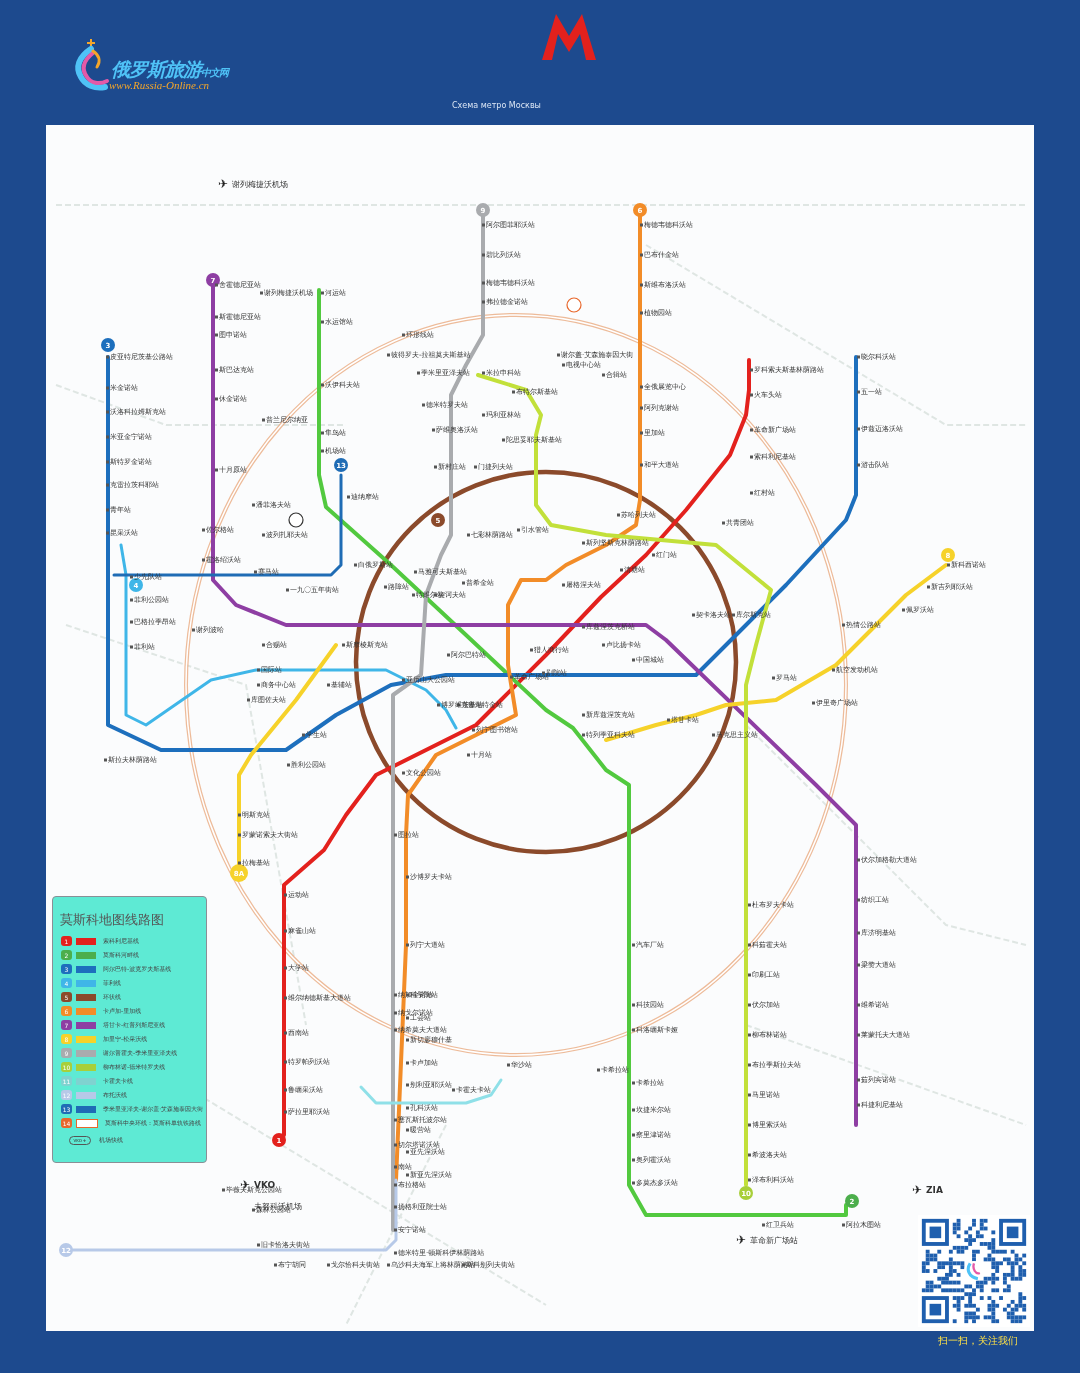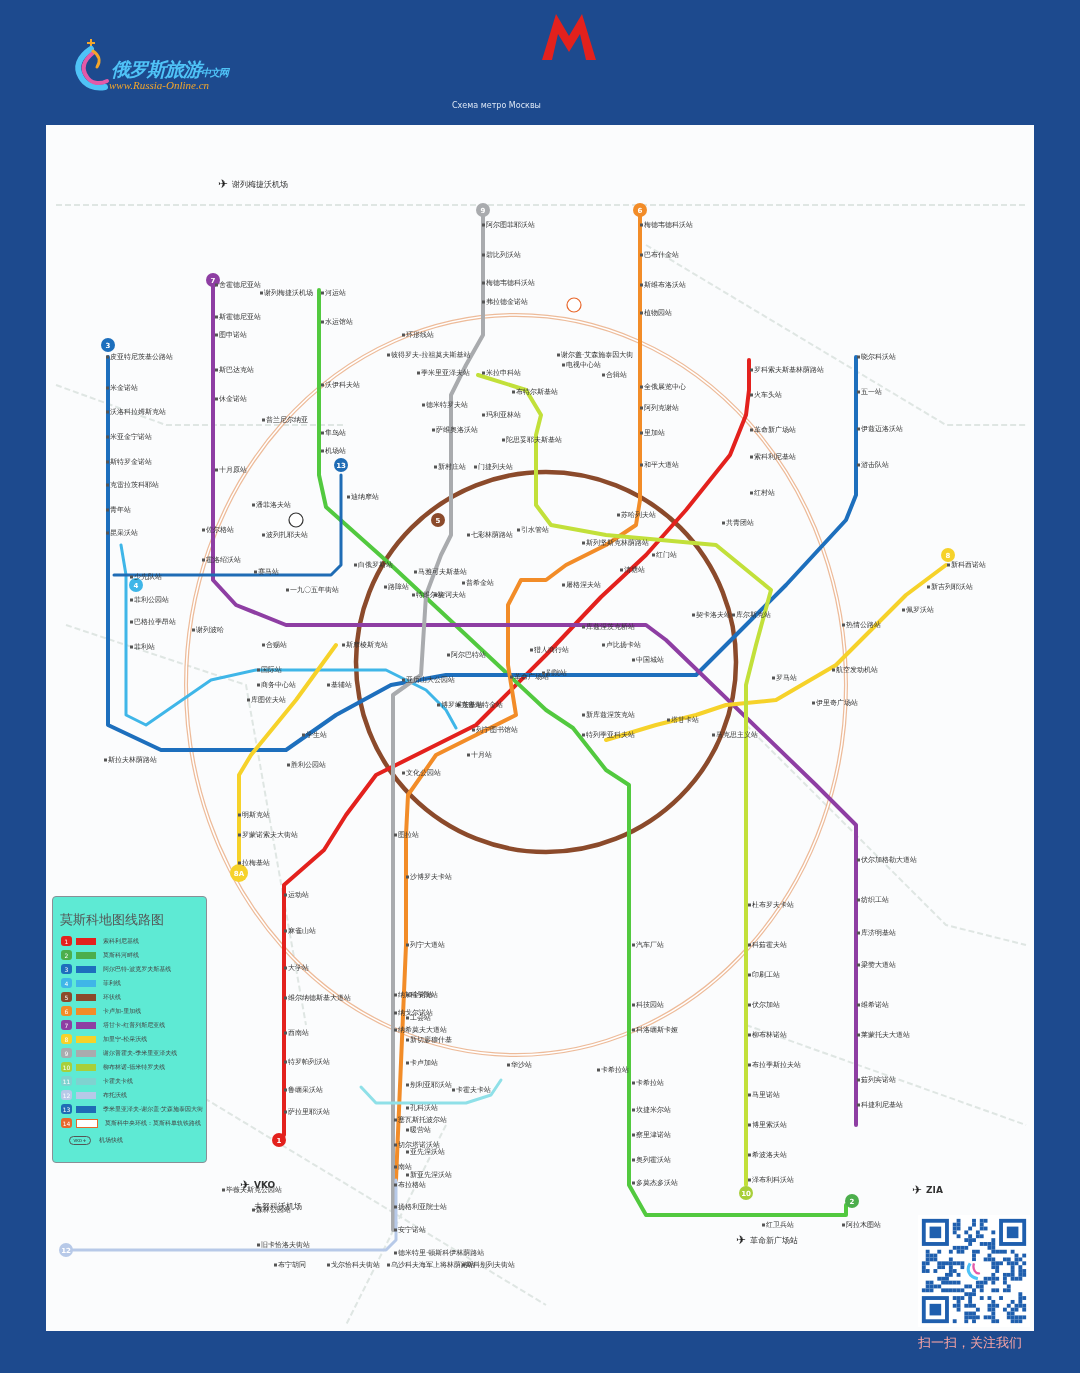--- a/index.html
+++ b/index.html
@@ -19,21 +19,21 @@
   .legend{position:absolute;left:52px;top:896px;width:153px;height:265px;background:#5eead4;border:1.5px solid #8a8f96;border-radius:4px;}
   .legend-title{position:absolute;left:7px;top:14px;font-size:13px;color:#555;white-space:nowrap;}
   .legend-rows{position:absolute;left:8px;top:37px;}
   .lrow{height:14px;display:flex;align-items:center;margin-bottom:0px;}
   .lbadge{width:11px;height:10px;border-radius:3px;color:#fff;font-size:6px;display:flex;align-items:center;justify-content:center;margin-right:4px;}
   .lbar{width:20px;height:7px;margin-right:7px;}
   .ltext{font-size:6px;color:#444;white-space:nowrap;}
   .lexpress{display:flex;align-items:center;height:14px;margin-top:3px;}
   .lexpress .pill{width:20px;height:7px;border:1px solid #555;border-radius:5px;font-size:4px;color:#333;display:flex;align-items:center;justify-content:center;margin-left:8px;margin-right:8px;}
   .qr{position:absolute;left:918px;top:1215px;width:112px;height:112px;background:#fff;}
-  .qr-caption{position:absolute;left:918px;top:1334px;font-size:13px;color:#fca5a5;white-space:nowrap;}
+  .qr-caption{position:absolute;left:938px;top:1334px;font-size:10px;color:#fde047;white-space:nowrap;}
   .airport{position:absolute;font-size:8px;color:#333;white-space:nowrap;display:flex;align-items:center;}
   .airport .plane{font-size:12px;margin-right:4px;color:#222;}
   .airport.code{font-size:9px;font-weight:bold;}
   .st{font-size:7px;fill:#333;}
   .badge-txt{font-size:7px;fill:#fff;font-weight:bold;}
 </style>
 </head>
 <body>
 
 <div class="frame"></div>

